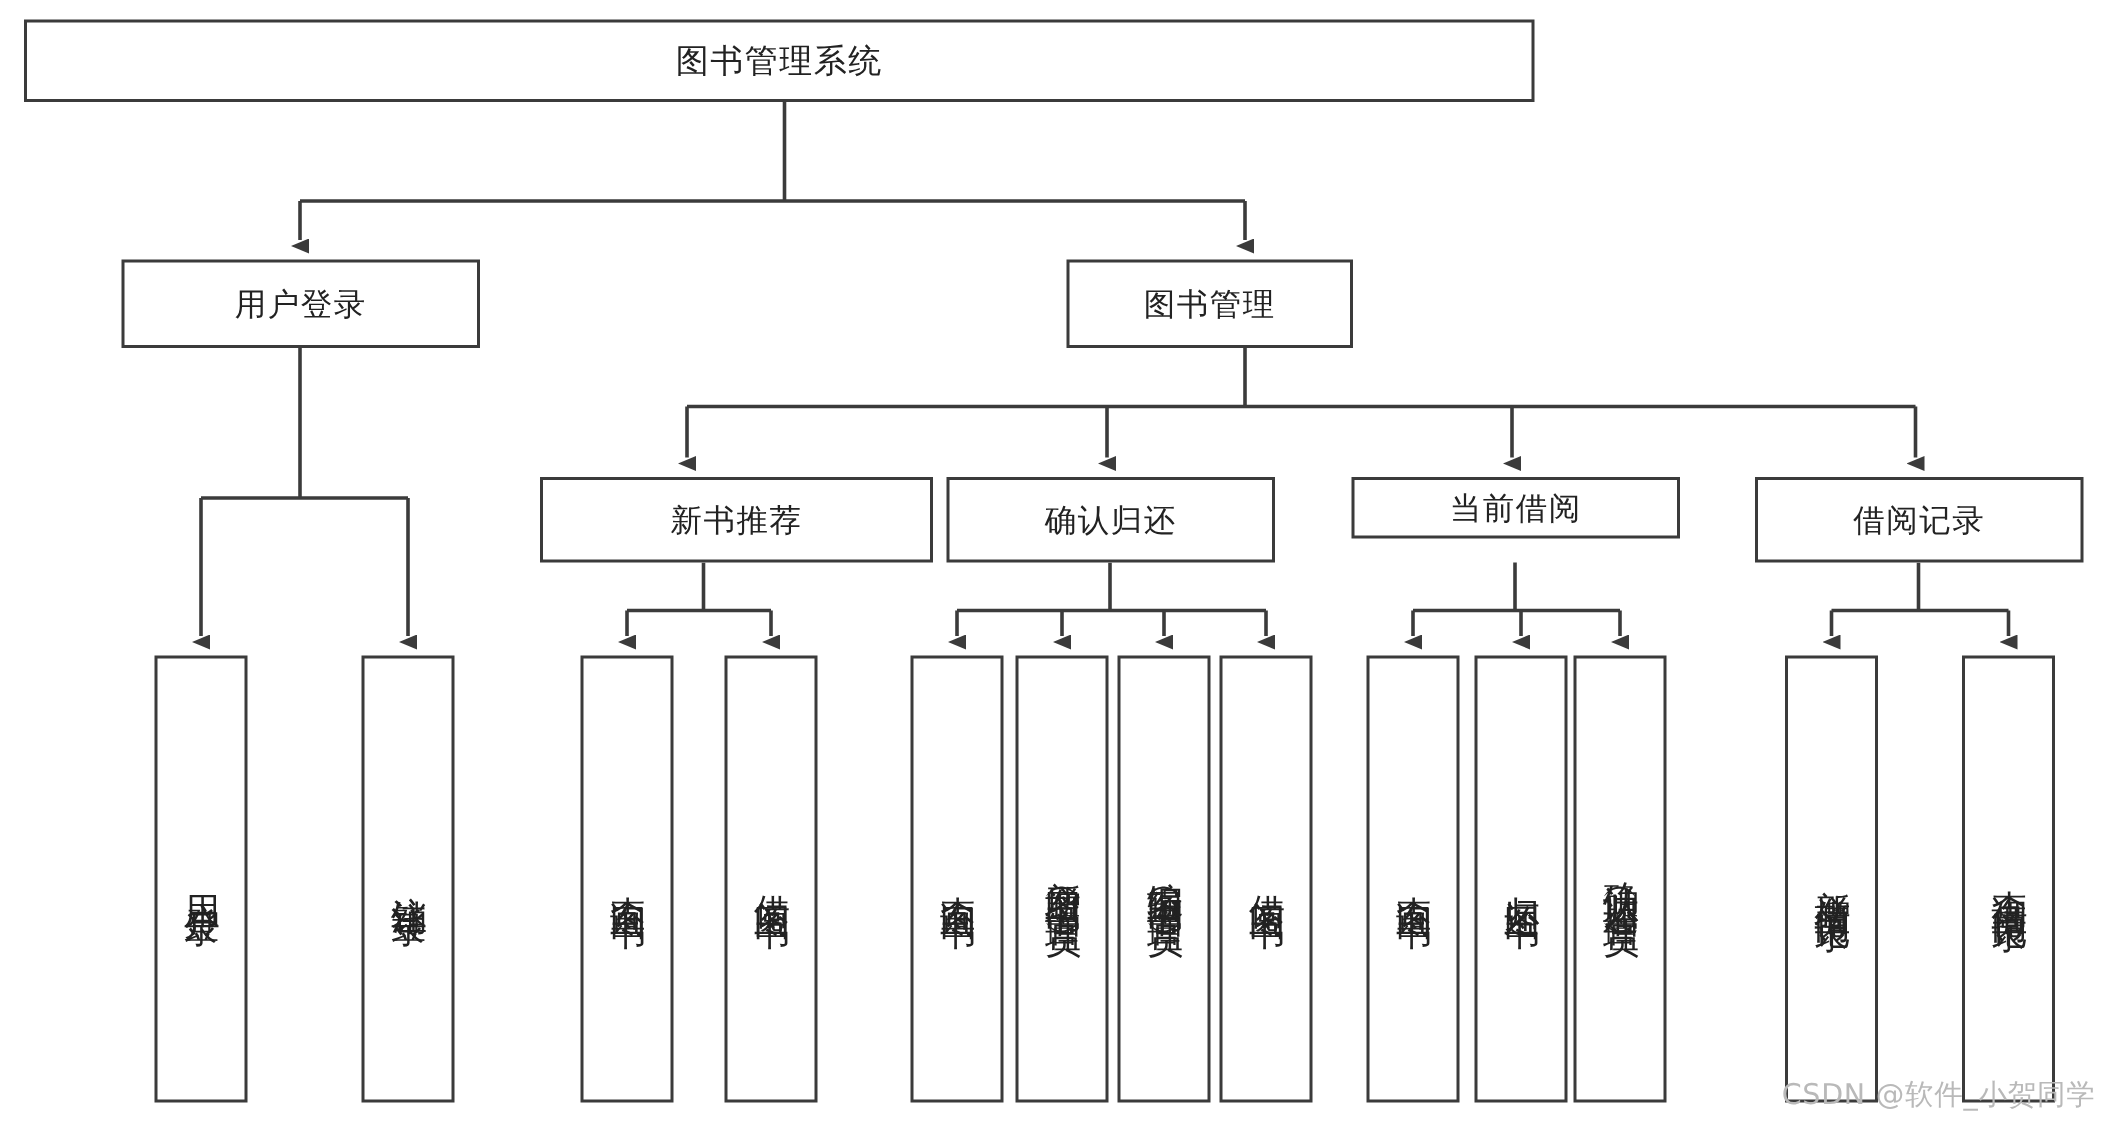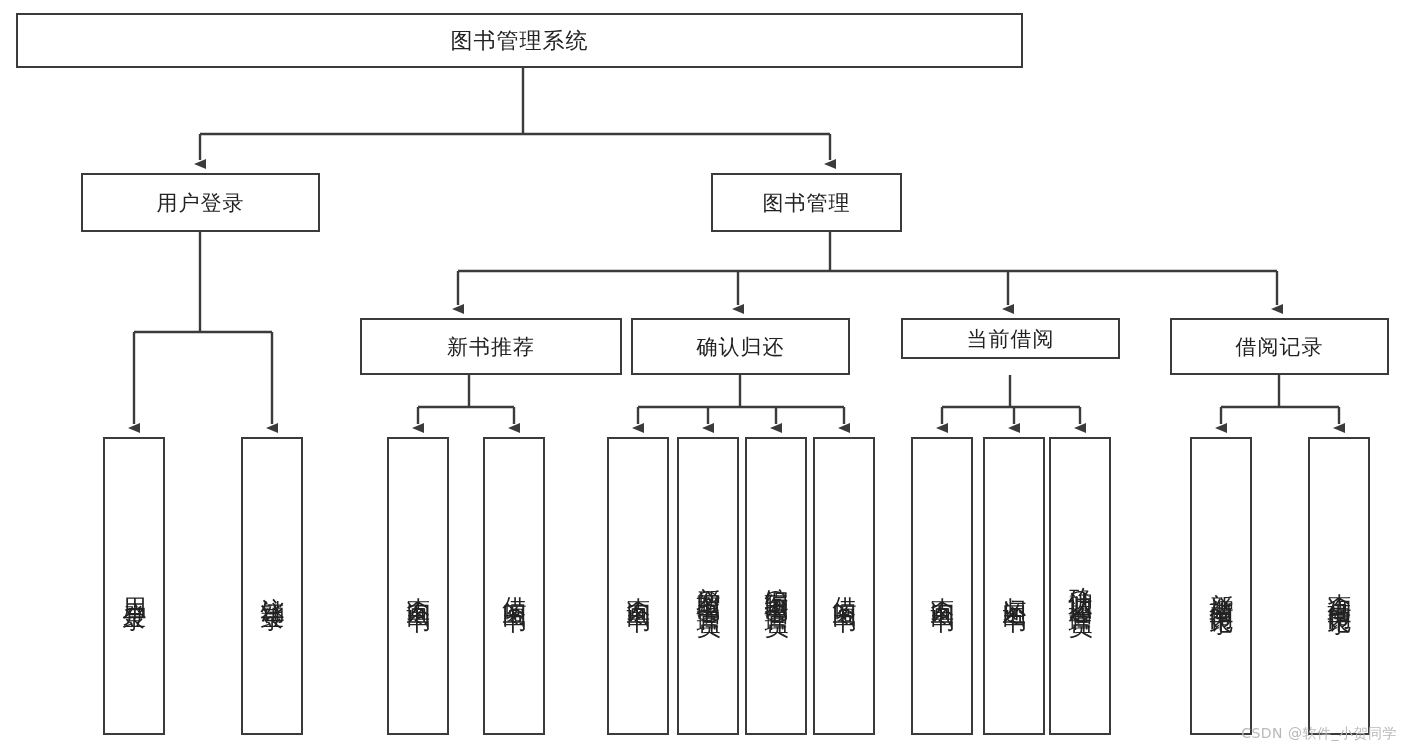--- a/index.html
+++ b/index.html
@@ -15,21 +15,21 @@
 
   .node.h{font-size:21px;letter-spacing:1px;}
   .node.root{font-size:22px;}
 
   
   .node.v{writing-mode:vertical-rl;text-orientation:upright;
           font-size:24px;letter-spacing:4px;line-height:1.05;
           align-items:center;justify-content:center;padding:6px 0;}
   .node.v .txt{writing-mode:vertical-rl;text-orientation:upright;}
 
-  .watermark{position:absolute;right:8px;bottom:4px;font-size:14px;
+  .watermark{position:absolute;right:8px;bottom:4px;font-size:19px;
              color:#b9b9b9;letter-spacing:.5px;white-space:nowrap;}
 </style>
 </head>
 <body>
 
 <div id="stage">
   <svg class="links" viewBox="0 0 1405 747">
     <defs>
       <marker id="arrow" markerWidth="10" markerHeight="12" refX="1" refY="6" orient="auto" markerUnits="userSpaceOnUse">
         <path d="M0,0 L10,0 L5,12 Z" fill="#3b3b3b"></path>

